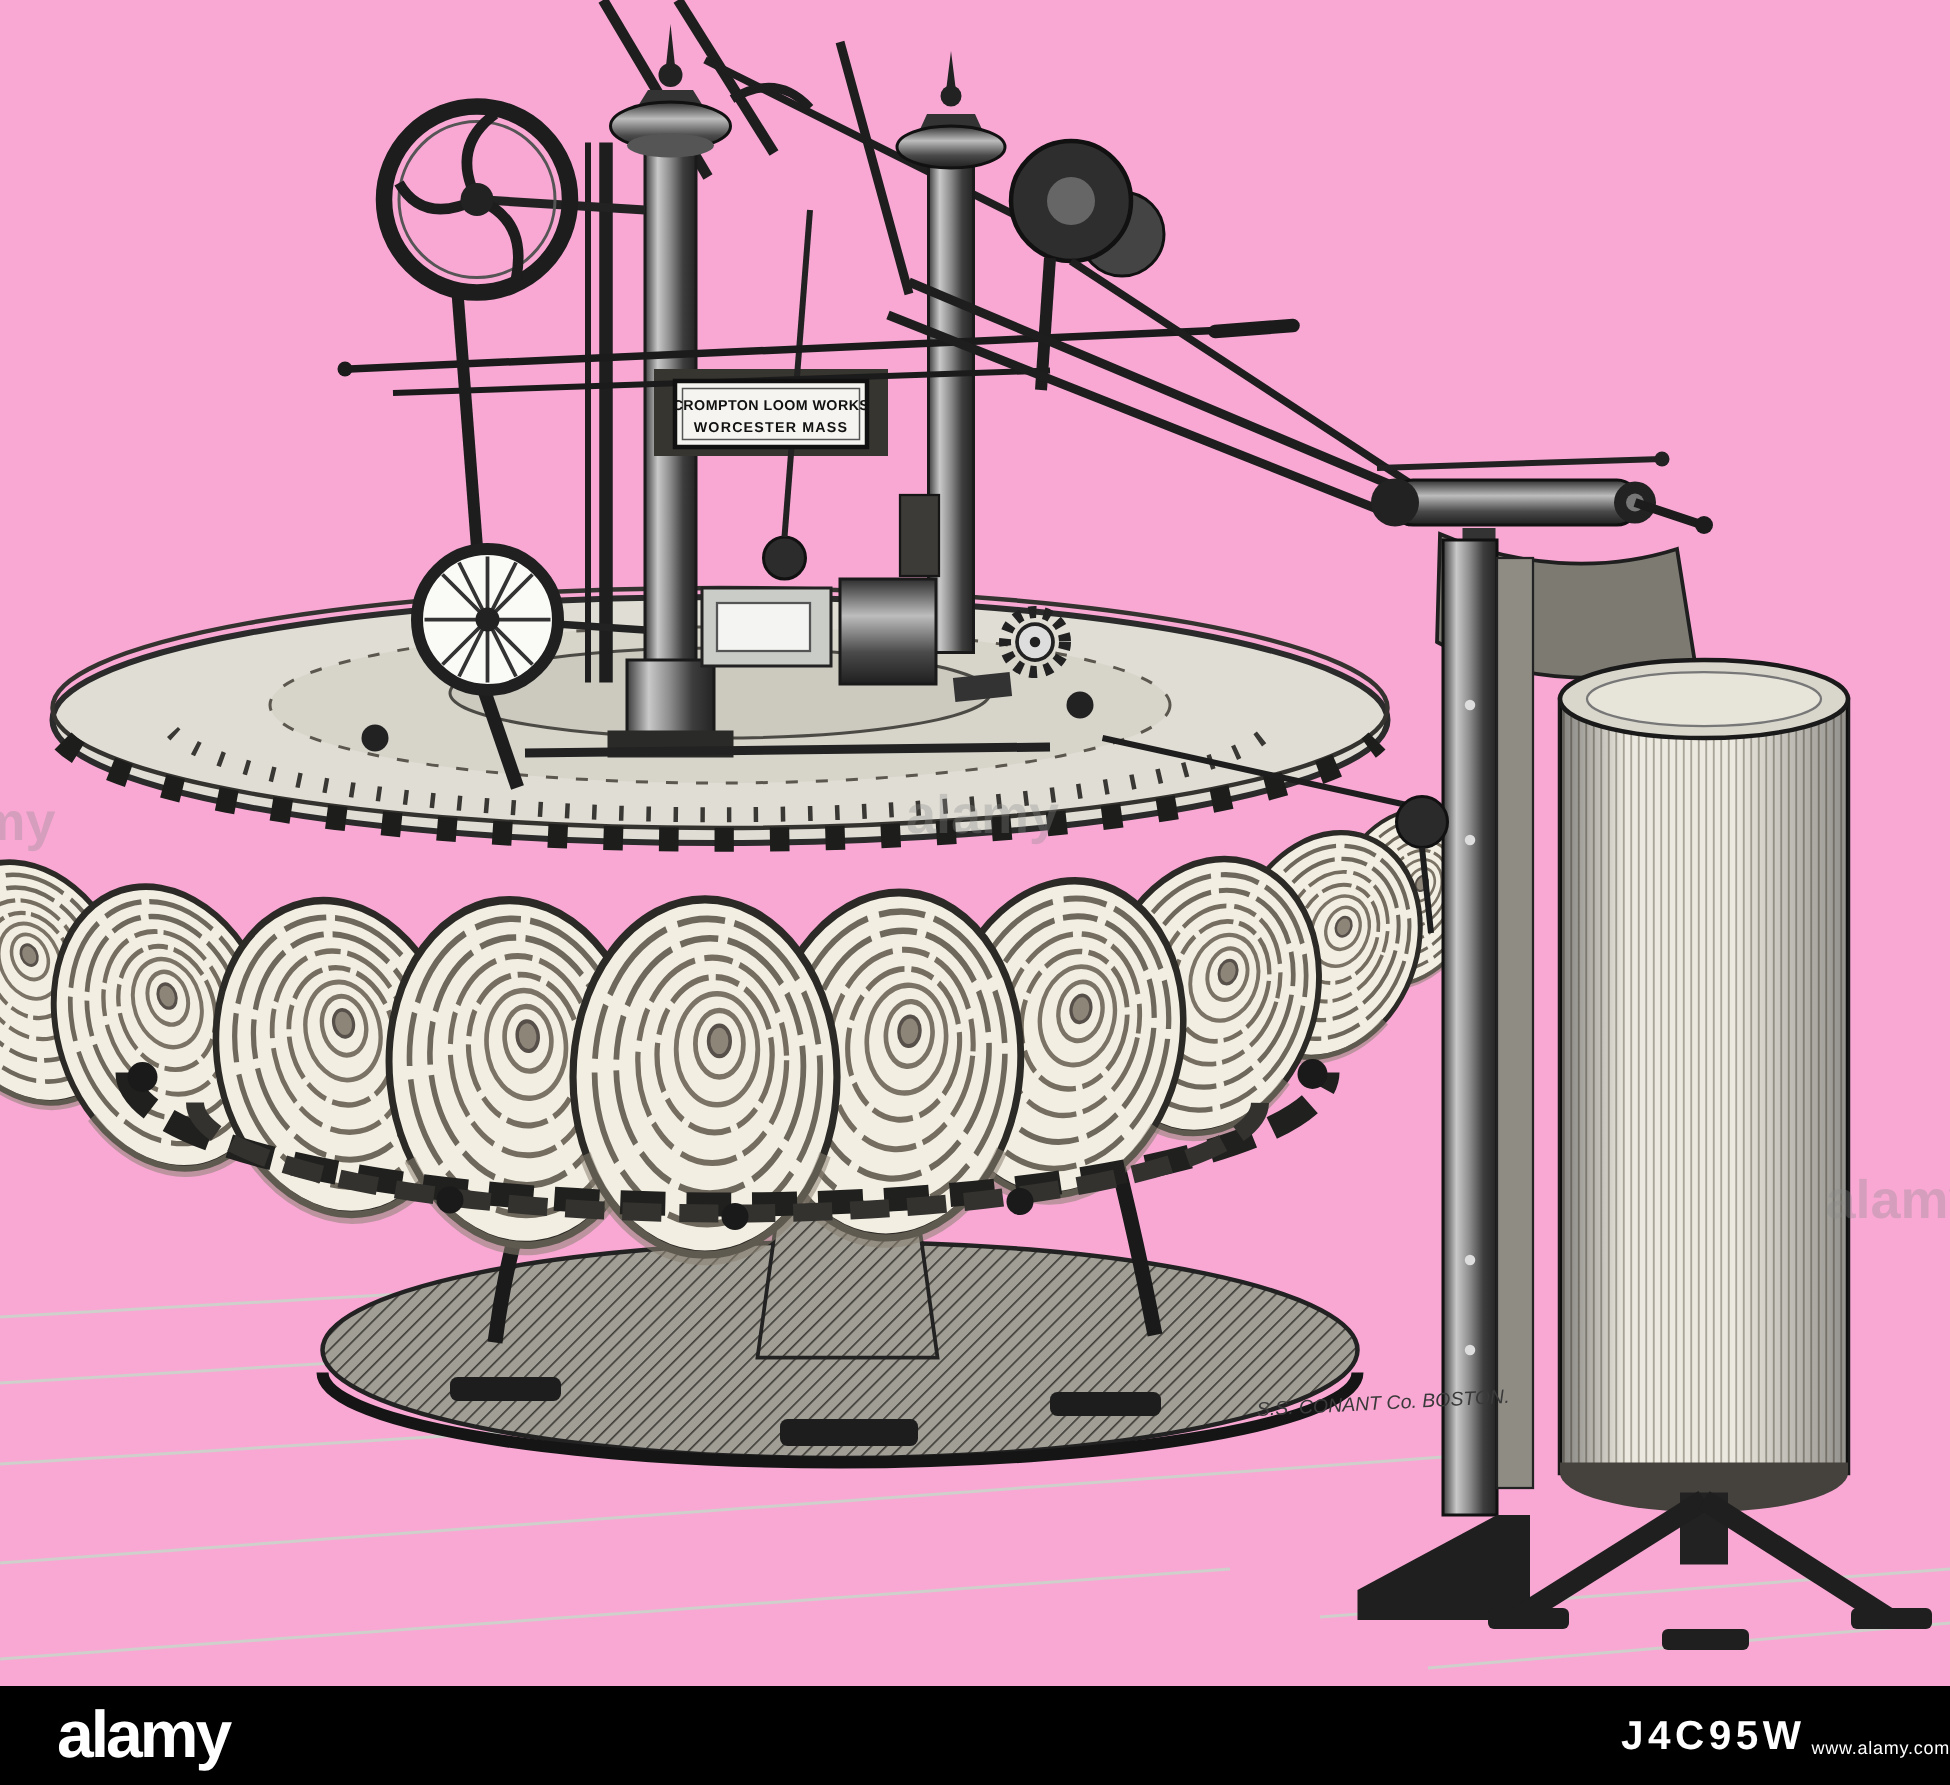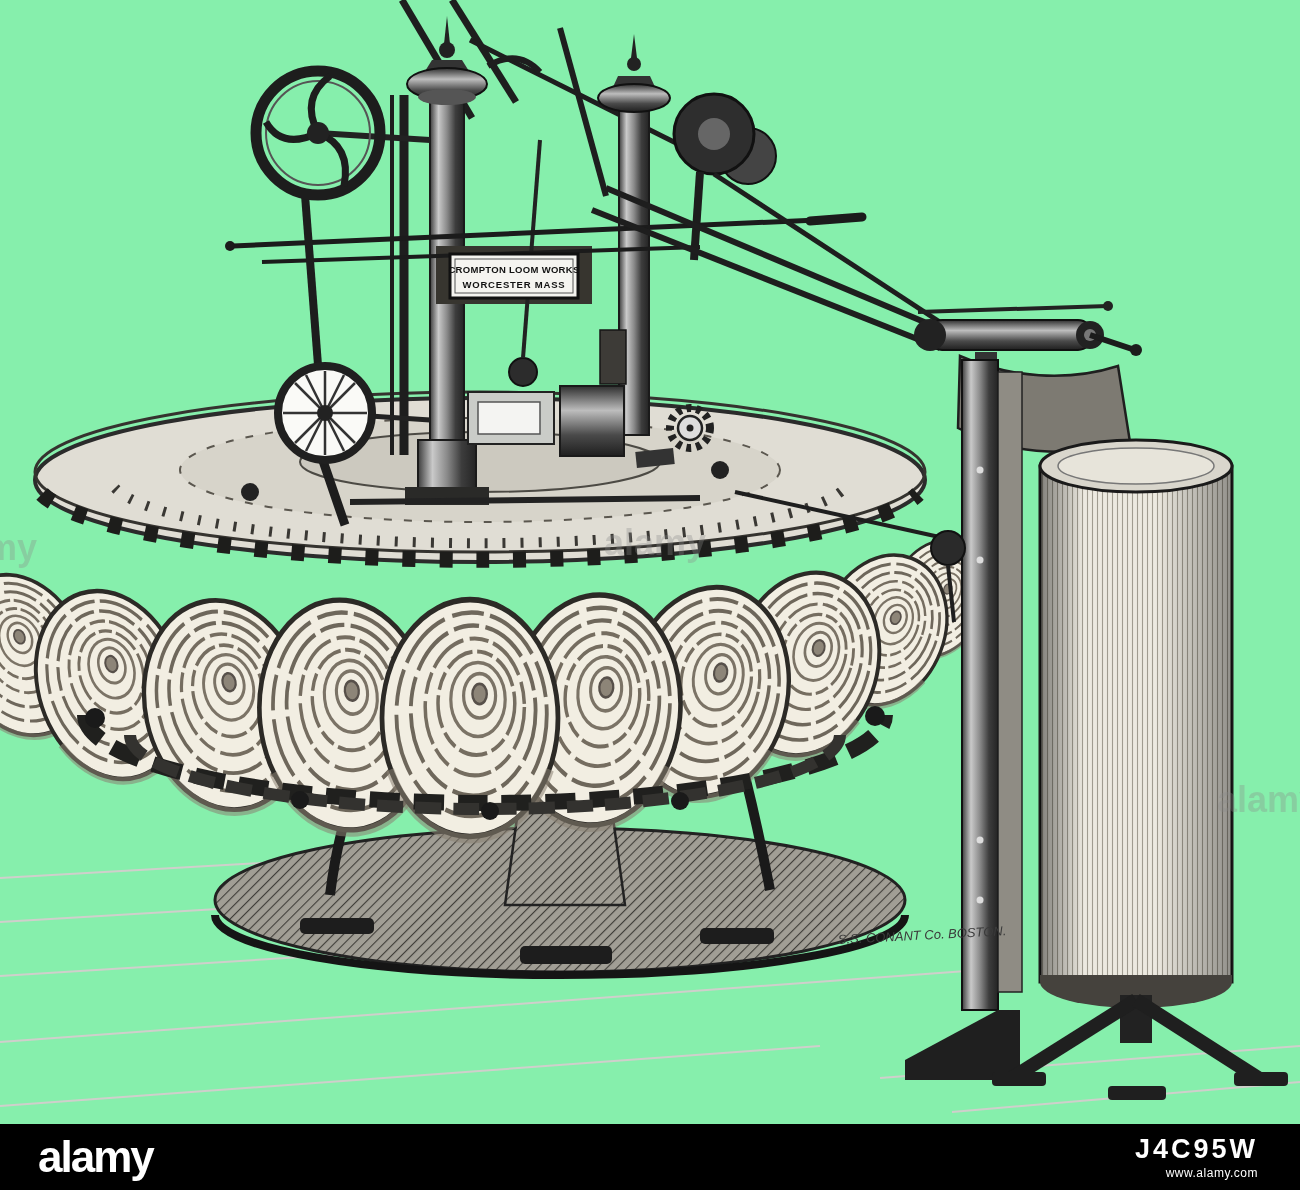--- a/index.html
+++ b/index.html
@@ -1,24 +1,24 @@
 <!DOCTYPE html>
 <html><head>
 <meta charset="utf-8">
 <style>
   html,body{margin:0;padding:0;background:#ffffff;}
-  .page{position:relative;width:1300px;height:1190px;background:#86efac;overflow:hidden;
+  .page{position:relative;width:1300px;height:1190px;background:#f9a8d4;overflow:hidden;
         font-family:"Liberation Sans", sans-serif;}
   .artwork{position:absolute;left:0;top:0;width:1300px;height:1124px;}
   .footer{position:absolute;left:0;top:1124px;width:1300px;height:66px;background:#000000;
           display:flex;align-items:center;justify-content:space-between;}
   .footer-logo{color:#ffffff;font-size:44px;font-weight:bold;letter-spacing:-2px;
                padding-left:38px;line-height:1;}
-  .footer-right{display:flex;flex-direction:column;align-items:flex-end;justify-content:center;
-                padding-right:42px;gap:4px;}
+  .footer-right{display:flex;flex-direction:row;align-items:flex-end;justify-content:center;
+                gap:4px;}
   .footer-id{color:#ffffff;font-size:27px;font-weight:bold;letter-spacing:3px;line-height:1;}
   .footer-url{color:#ffffff;font-size:12px;letter-spacing:0.5px;line-height:1;}
   .wm{font-weight:bold;opacity:0.32;}
 </style>
 </head>
 <body>
 
 <div class="page">
 
   <svg class="artwork" viewBox="0 0 1300 1124">

